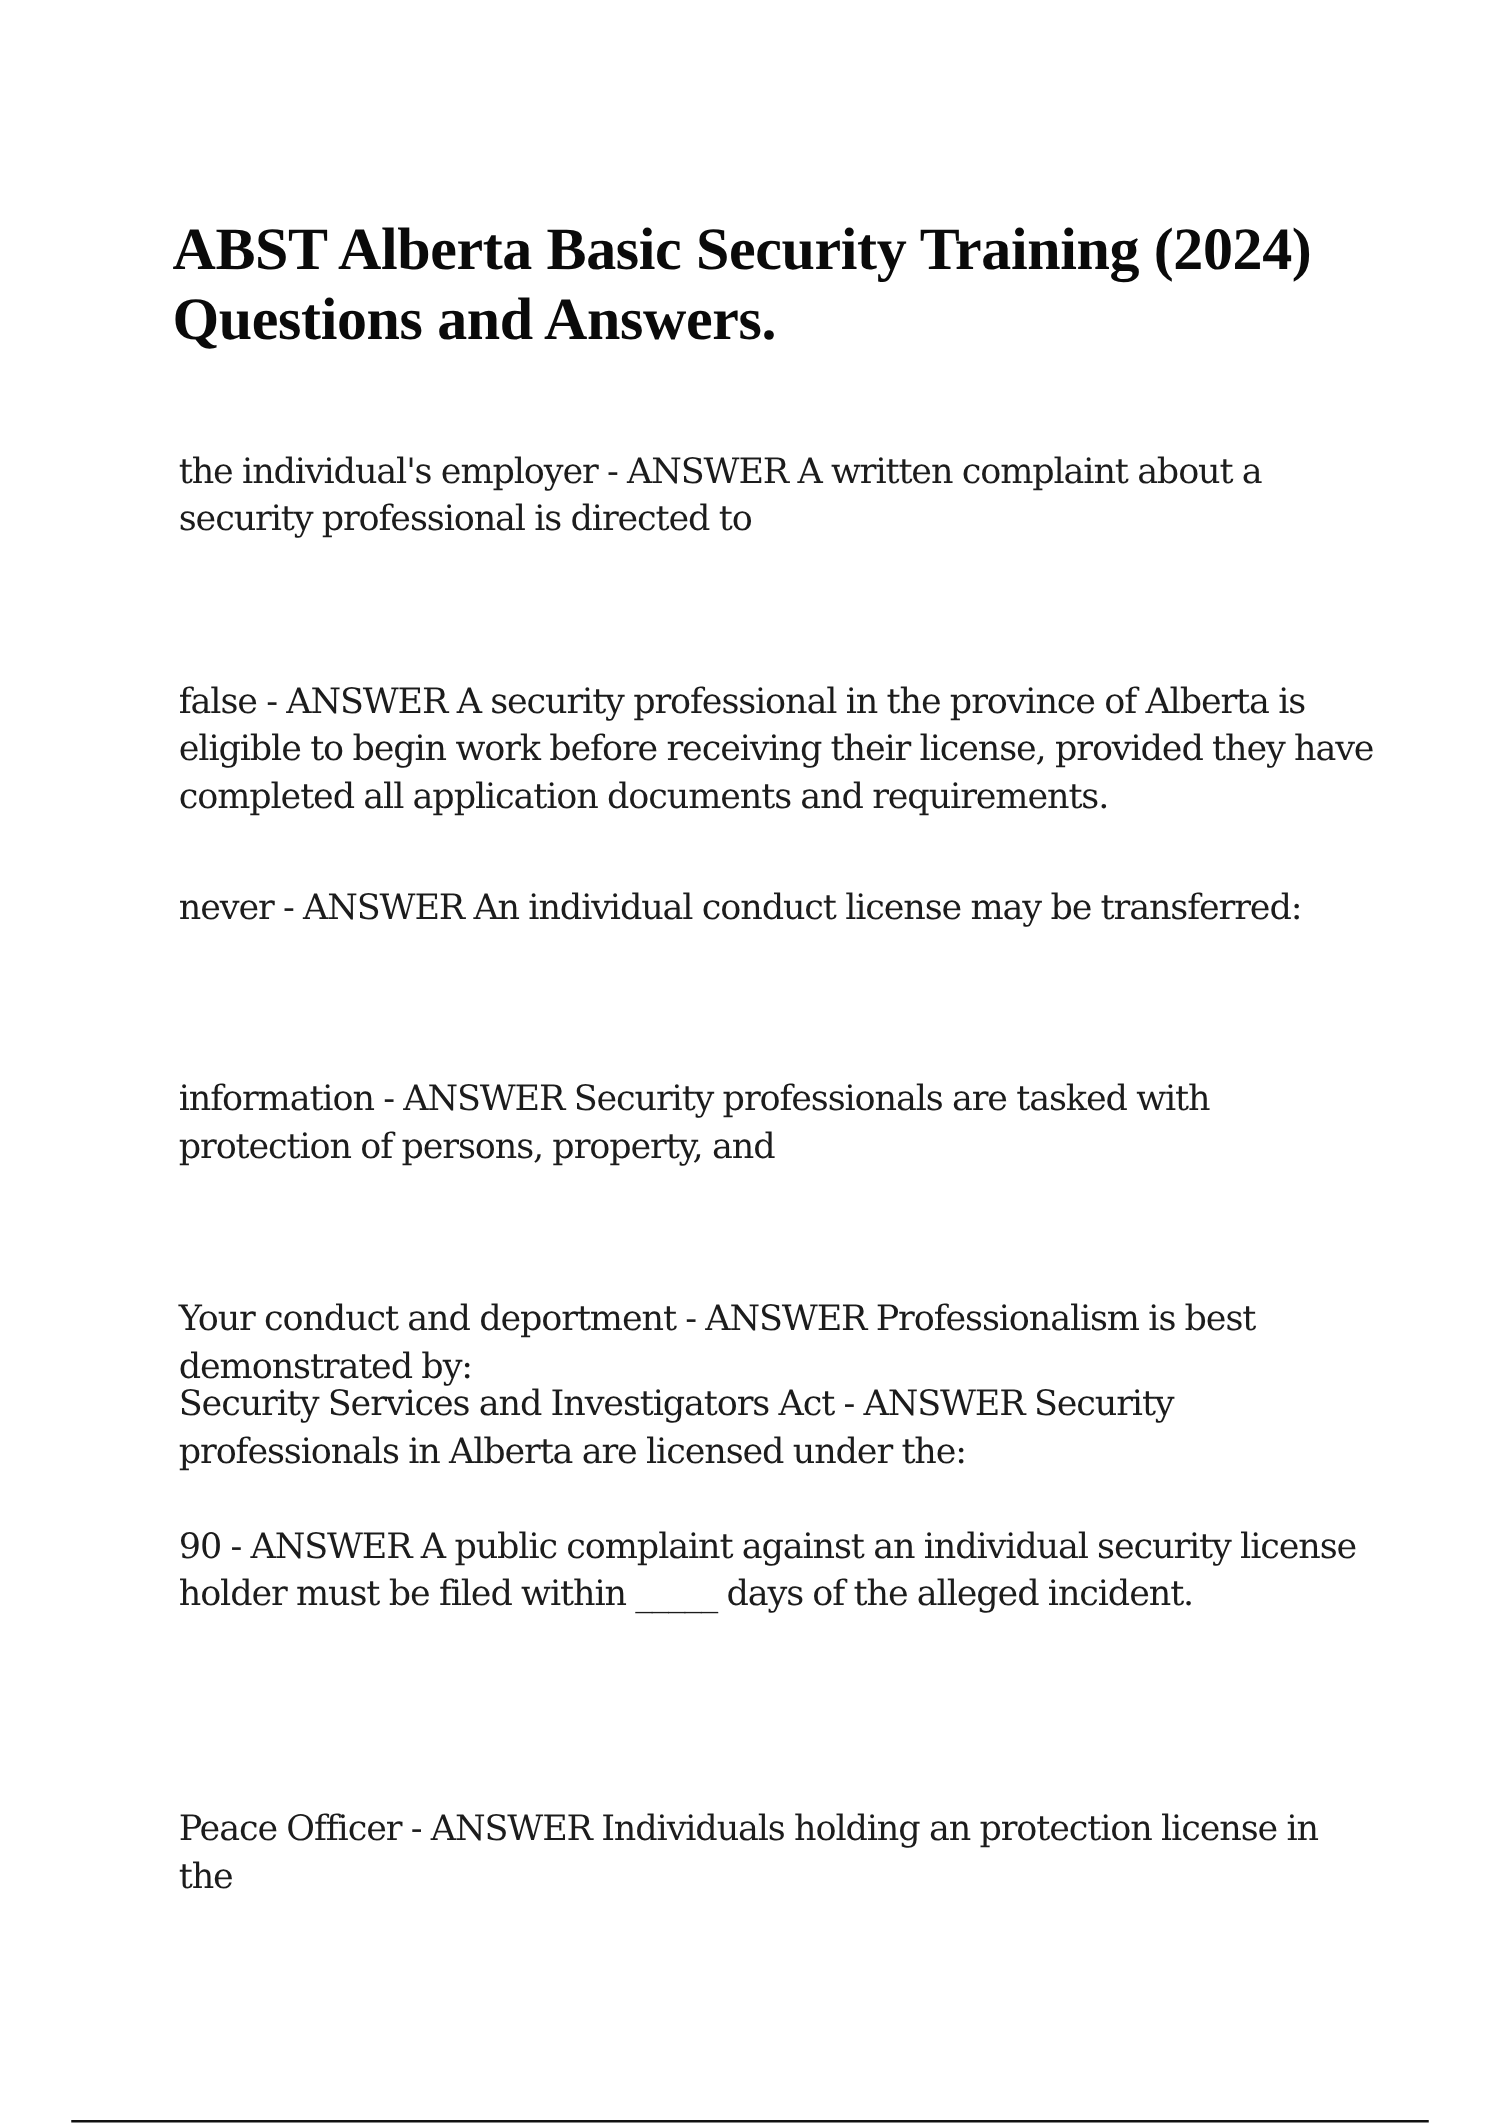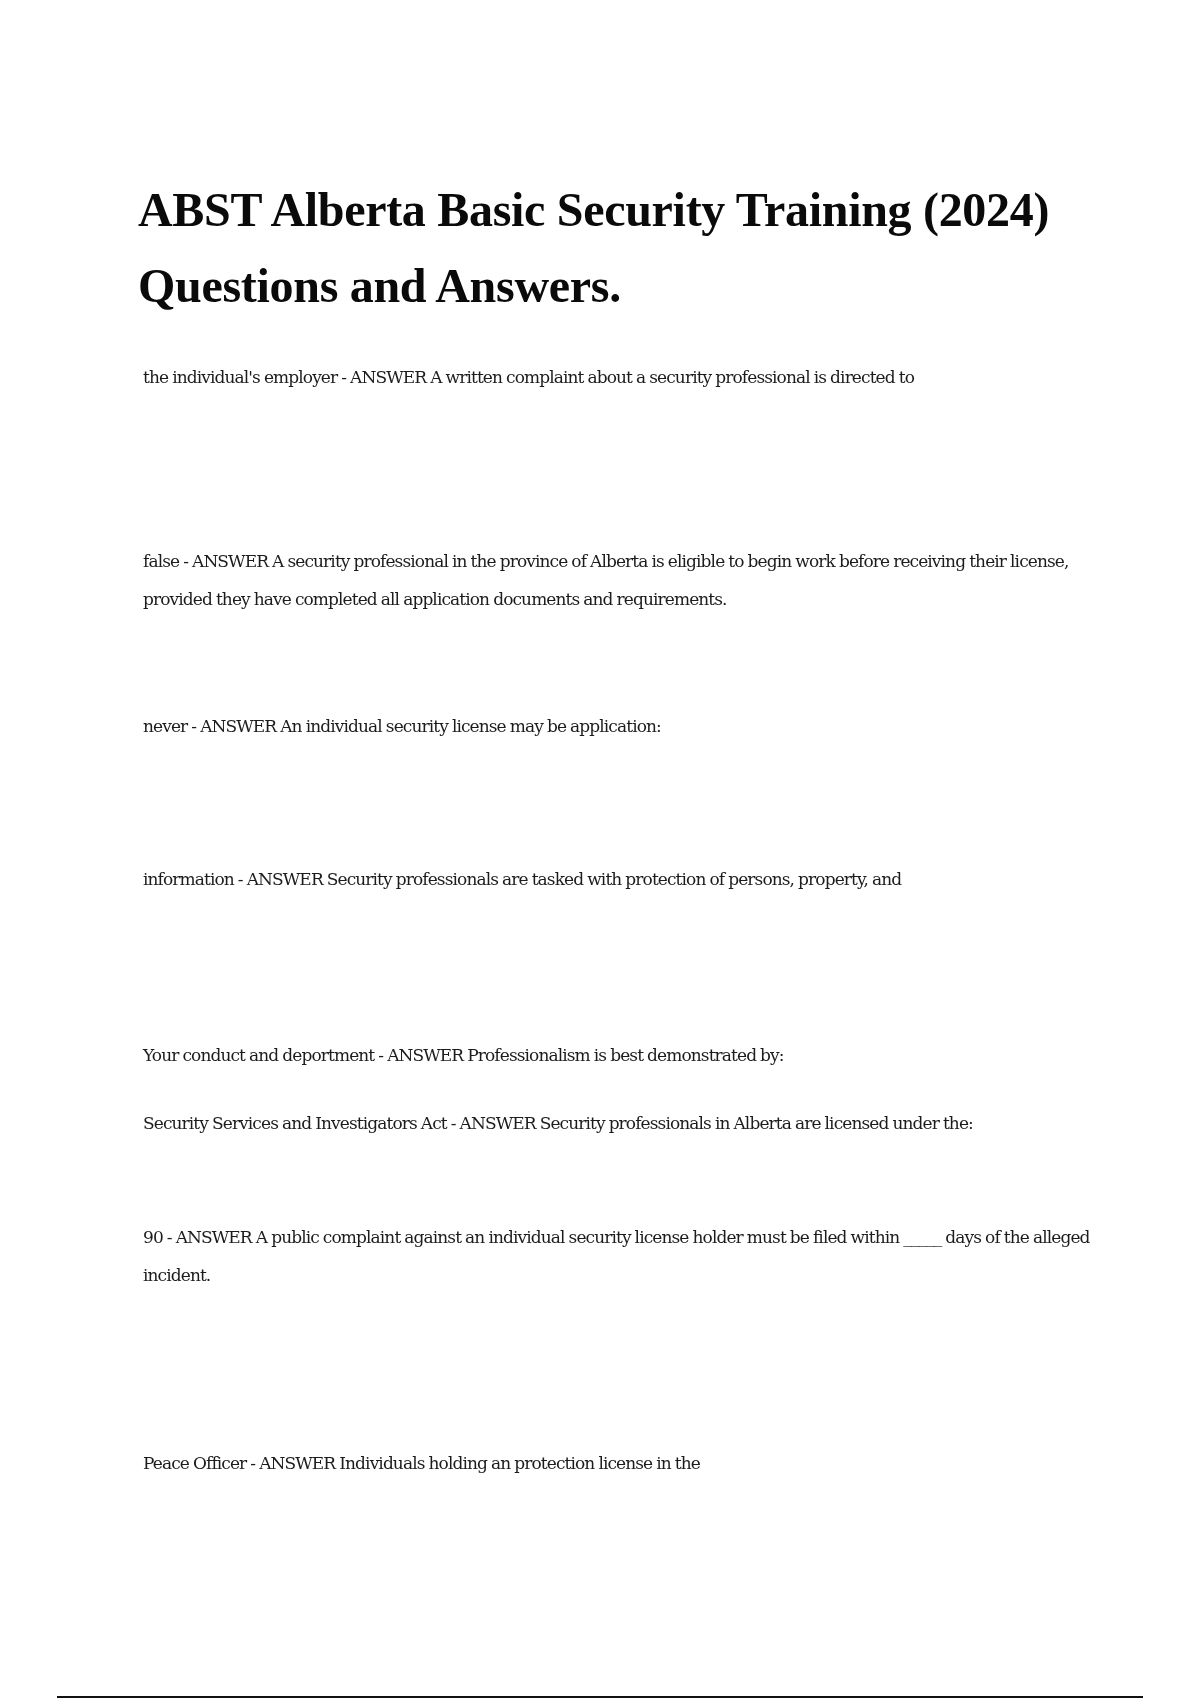--- a/index.html
+++ b/index.html
@@ -16,37 +16,37 @@
     }
     .page-title {
       position: absolute;
       left: 138px;
       top: 172px;
       width: 1060px;
       margin: 0;
       font-family: "Liberation Serif", serif;
       font-weight: bold;
       font-size: 48px;
-      line-height: 76px;
+      line-height: 56px;
       color: #0a0a0a;
       letter-spacing: -0.3px;
     }
     .qa-list {
       position: absolute;
       left: 143px;
       top: 0;
       width: 960px;
     }
     .qa-item {
       position: absolute;
       left: 0;
       width: 960px;
       margin: 0;
       font-family: "DejaVu Serif", serif;
-      font-size: 17px;
+      font-size: 28px;
       line-height: 38px;
       color: #1c1c1c;
       letter-spacing: -0.9px;
       word-spacing: -0.5px;
     }
     .footer-rule {
       position: absolute;
       left: 57px;
       top: 1696px;
       width: 1086px;
@@ -55,21 +55,21 @@
     }
   </style>
 </head>
 <body>
 
 <h1 class="page-title">ABST Alberta Basic Security Training (2024) Questions and Answers.</h1>
 
 <div class="qa-list">
   <p class="qa-item" style="top:358px">the individual's employer - ANSWER A written complaint about a security professional is directed to</p>
   <p class="qa-item" style="top:542px">false - ANSWER A security professional in the province of Alberta is eligible to begin work before receiving their license, provided they have completed all application documents and requirements.</p>
-  <p class="qa-item" style="top:707px">never - ANSWER An individual security license may be application:</p>
+  <p class="qa-item" style="top:707px">never - ANSWER An individual conduct license may be transferred:</p>
   <p class="qa-item" style="top:860px">information - ANSWER Security professionals are tasked with protection of persons, property, and</p>
   <p class="qa-item" style="top:1036px">Your conduct and deportment - ANSWER Professionalism is best demonstrated by:</p>
   <p class="qa-item" style="top:1104px">Security Services and Investigators Act - ANSWER Security professionals in Alberta are licensed under the:</p>
   <p class="qa-item" style="top:1218px">90 - ANSWER A public complaint against an individual security license holder must be filed within _____ days of the alleged incident.</p>
   <p class="qa-item" style="top:1444px">Peace Officer - ANSWER Individuals holding an protection license in the</p>
 </div>
 
 <div class="footer-rule"></div>
 
 </body></html>

